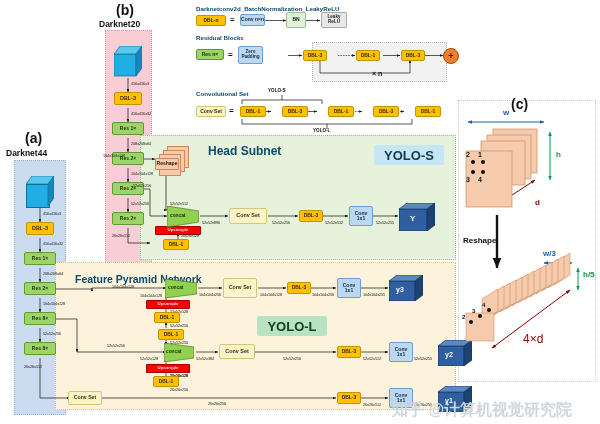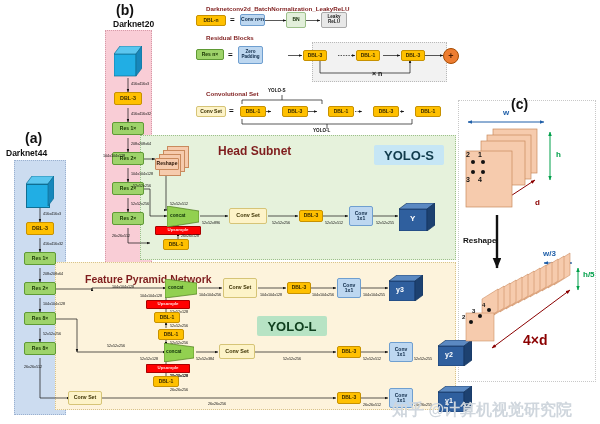--- a/index.html
+++ b/index.html
@@ -23,21 +23,21 @@
   .convset{background:#fdf3c8;border:1px solid #d6c477;color:#3a3000;font-size:5px;border-radius:2px;}
   .conv11{background:#bdd7f0;border:1px solid #6f9fd0;color:#0d2947;font-size:5px;border-radius:2px;}
   .bn{background:#e2efda;border:1px solid #9cc08a;color:#17300a;font-size:5px;border-radius:2px;}
   .lrelu{background:#e8e8e8;border:1px solid #a9a9a9;color:#222;font-size:4.6px;border-radius:2px;}
   .zeropad{background:#bdd7f0;border:1px solid #6f9fd0;color:#0d2947;font-size:4.6px;border-radius:2px;}
   .upsample{background:#ff0000;border:1px solid #a80000;color:#ffdada;font-size:4.4px;border-radius:1px;}
   .reshape{background:#f6cbad;border:1px solid #c98a5d;color:#2b1405;font-size:5px;border-radius:1px;}
   .concat{color:#10320a;font-size:4.8px;font-weight:700;}
   
   .dim{position:absolute;font-size:3.7px;color:#111;font-weight:400;white-space:nowrap;}
-  .sect{position:absolute;font-weight:700;color:#7f1d1d;white-space:nowrap;margin-left:10px;}
+  .sect{position:absolute;font-weight:700;color:#0c4a6e;white-space:nowrap;}
   .panelTitle{position:absolute;font-weight:700;white-space:nowrap;}
   
   .panel{position:absolute;box-sizing:border-box;}
   .p-a{background:#ccdcf0;border:1px dotted #9ab0cf;}
   .p-b{background:#f9cdd6;border:1px dotted #d69aa8;}
   .p-head{background:#e6f2dc;border:1px dotted #9cc08a;}
   .p-fpn{background:#fdf3dc;border:1px dotted #d8c38a;}
   .p-legend{border:1px dotted #b9b9b9;background:#f2f2f2;}
   .p-c{border:1px dotted #c8c8c8;background:#ffffff;}
   .ylabel{position:absolute;font-weight:700;border-radius:2px;display:flex;align-items:center;justify-content:center;}
@@ -251,21 +251,21 @@
 <div class="node res" style="left:24px;top:252px;width:32px;height:13px;">Res 1×</div>
 <div class="dim" style="left:43px;top:272px;">208x208x64</div>
 <div class="node res" style="left:24px;top:282px;width:32px;height:13px;">Res 2×</div>
 <div class="dim" style="left:43px;top:302px;">104x104x128</div>
 <div class="node res" style="left:24px;top:312px;width:32px;height:13px;">Res 8×</div>
 <div class="dim" style="left:43px;top:332px;">52x52x256</div>
 <div class="node res" style="left:24px;top:342px;width:32px;height:13px;">Res 8×</div>
 <div class="dim" style="left:24px;top:365px;">26x26x512</div>
 
 <div class="panelTitle" style="left:116px;top:2px;font-size:14px;">(b)</div>
-<div class="panelTitle" style="left:113px;top:19px;font-size:8.5px;">Darknet20</div>
+<div class="panelTitle" style="left:99px;top:19px;font-size:8.5px;">Darknet20</div>
 <div class="cube" style="left:114px;top:46px;width:28px;height:32px;">
   <svg width="28" height="32">
     <rect x="0" y="8" width="22" height="22" fill="#21aee4" stroke="#0e6f94" stroke-width="0.7"></rect>
     <polygon points="0,8 6,0 28,0 22,8" fill="#5bc6ef" stroke="#0e6f94" stroke-width="0.7"></polygon>
     <polygon points="22,8 28,0 28,22 22,30" fill="#1787bb" stroke="#0e6f94" stroke-width="0.7"></polygon>
   </svg>
 </div>
 <div class="dim" style="left:131px;top:82px;">416x416x3</div>
 <div class="node dbl" style="left:114px;top:92px;width:28px;height:13px;font-size:5.4px;">DBL-3</div>
 <div class="dim" style="left:131px;top:112px;">416x416x32</div>
@@ -404,21 +404,21 @@
   </svg>
   <span class="cubeLabel" style="left:7px;top:11px;font-size:7px;">y1</span>
 </div>
 
 <div class="panelTitle" style="left:511px;top:96px;font-size:14px;">(c)</div>
 <div class="abs" style="left:503px;top:108px;font-size:8px;font-weight:700;color:#1f5fa8;">w</div>
 <div class="abs" style="left:556px;top:150px;font-size:8px;font-weight:700;color:#00a04a;">h</div>
 <div class="abs" style="left:535px;top:198px;font-size:8px;font-weight:700;color:#8b0000;">d</div>
 <div class="abs" style="left:543px;top:249px;font-size:8px;font-weight:700;color:#1f5fa8;">w/3</div>
 <div class="abs" style="left:583px;top:270px;font-size:8px;font-weight:700;color:#00a04a;">h/5</div>
-<div class="abs" style="left:523px;top:332px;font-size:14px;font-weight:700;color:#8b0000;">4×d</div>
+<div class="abs" style="left:523px;top:332px;font-size:12px;font-weight:400;color:#8b0000;">4×d</div>
 <div class="abs" style="left:463px;top:236px;font-size:8px;font-weight:700;">Reshape</div>
 
 <svg width="600" height="424">
   <g stroke="#c98a5d" stroke-width="0.7">
     <rect x="493" y="129" width="44" height="44" fill="#f6cbad"></rect>
     <rect x="487" y="135" width="44" height="44" fill="#f6cbad"></rect>
     <rect x="481" y="141" width="44" height="44" fill="#f6cbad"></rect>
     <rect x="466" y="151" width="46" height="56" fill="#f6cbad"></rect>
   </g>
   <g fill="#111">

